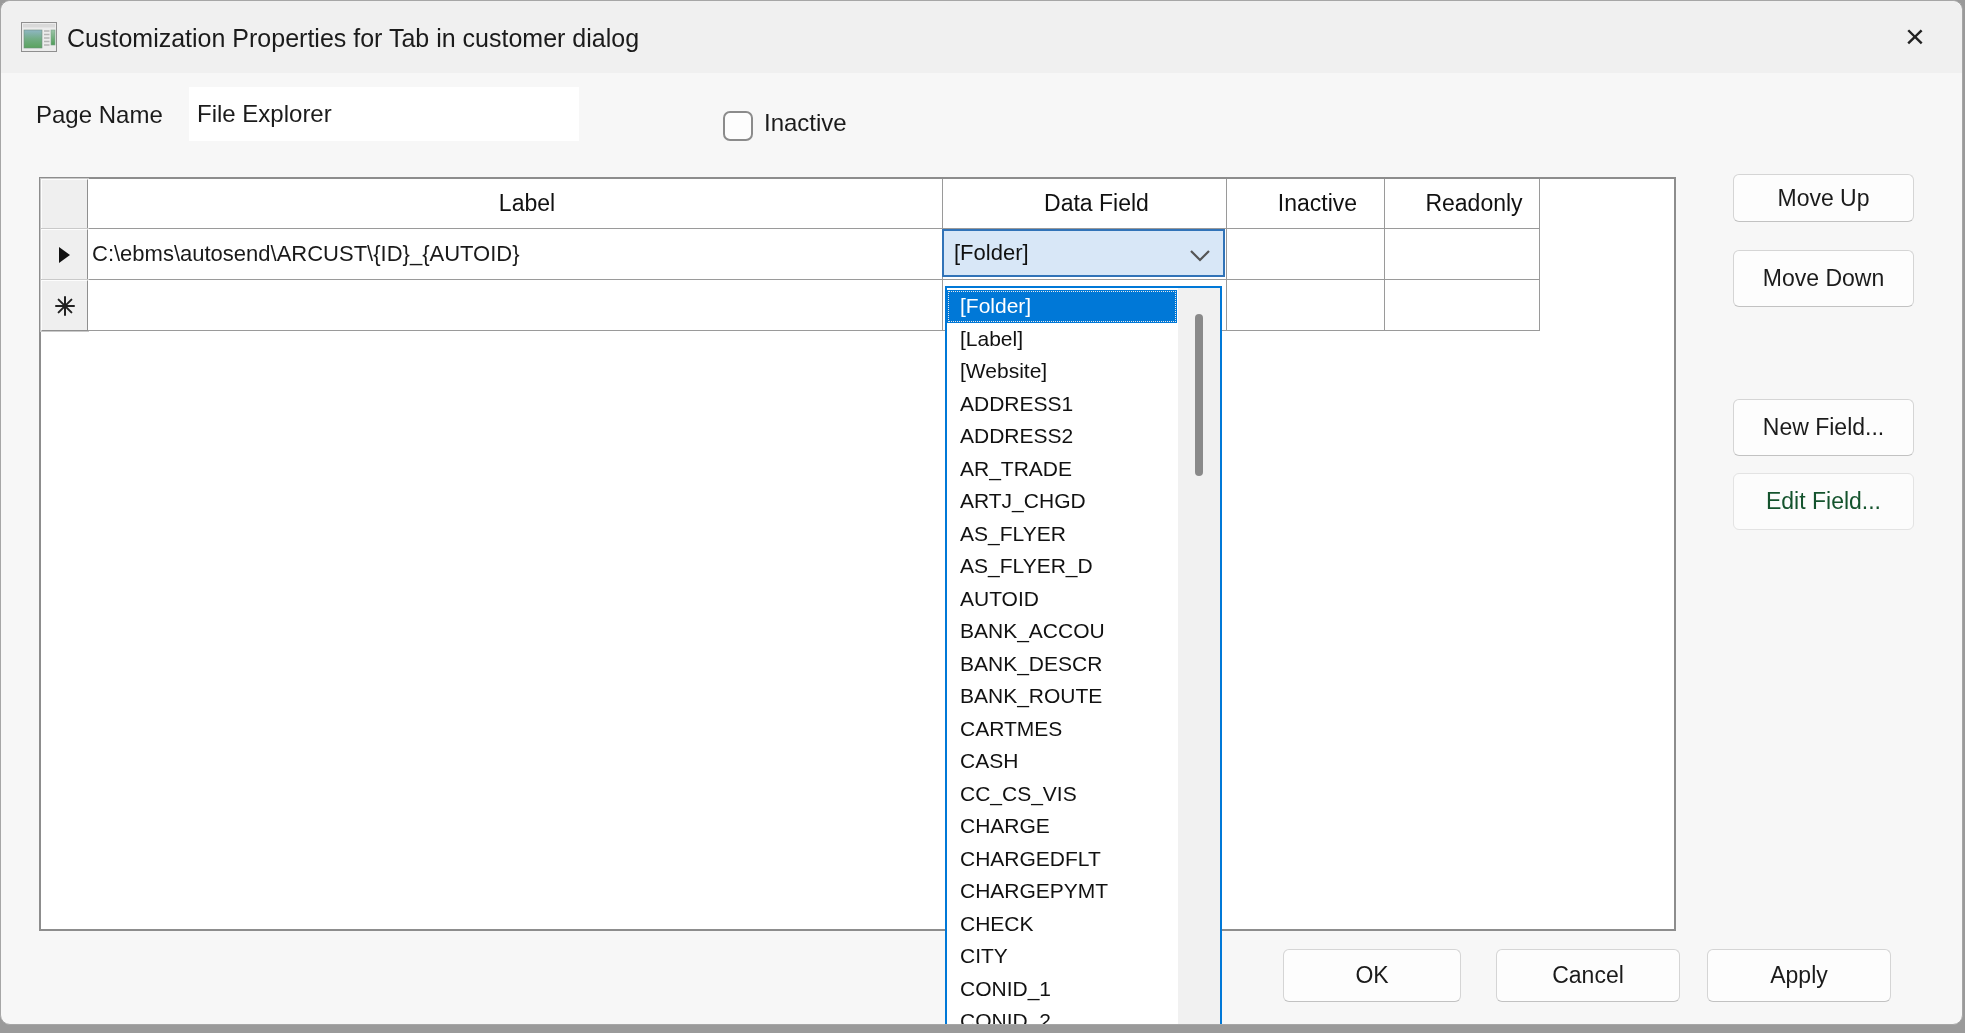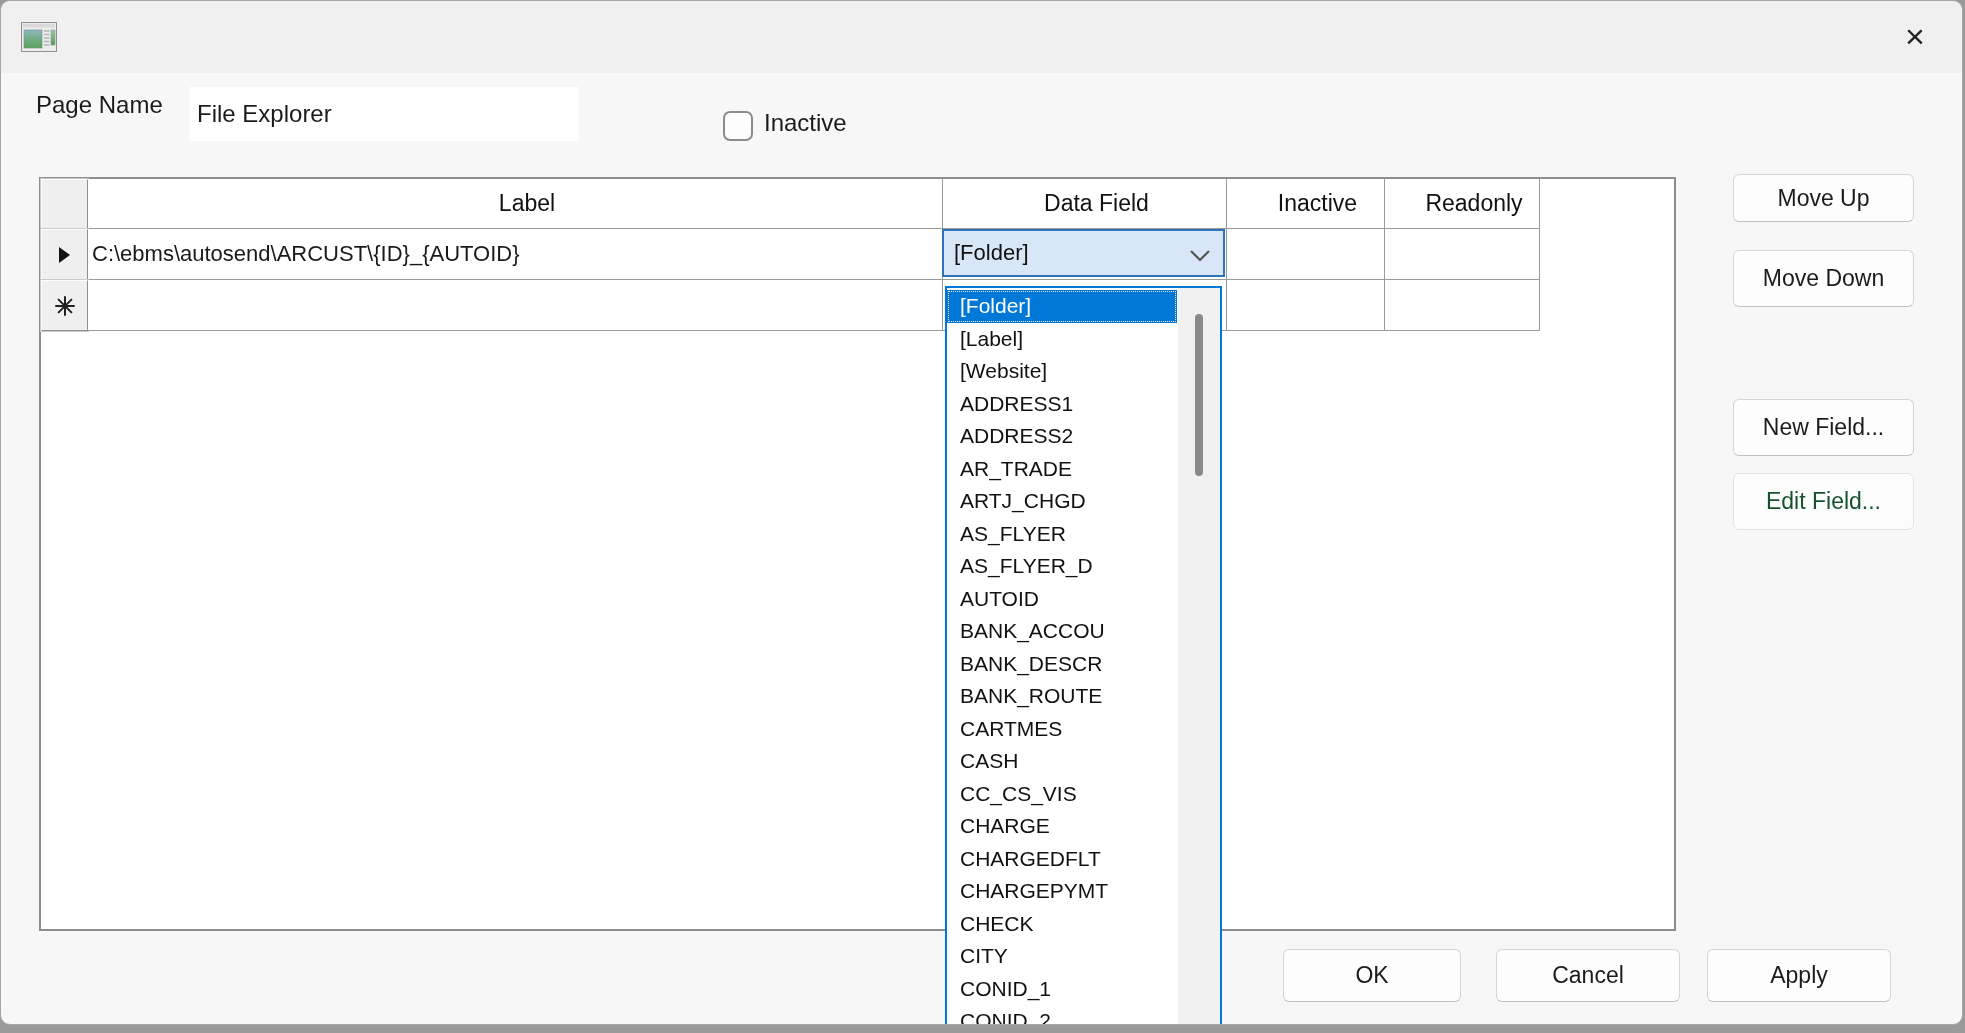--- a/index.html
+++ b/index.html
@@ -115,24 +115,25 @@
       <rect x="3" y="8" width="18" height="18" fill="url(#g1)" stroke="#6f8f7f" stroke-width="0.6"></rect>
       <g stroke="#b4b4b4" stroke-width="1.6">
         <line x1="23" y1="9" x2="28.5" y2="9"></line>
         <line x1="23" y1="12.5" x2="28.5" y2="12.5"></line>
         <line x1="23" y1="16" x2="28.5" y2="16"></line>
         <line x1="23" y1="19.5" x2="28.5" y2="19.5"></line>
         <line x1="23" y1="23" x2="28.5" y2="23"></line>
       </g>
       <rect x="30" y="8" width="4" height="15" fill="url(#g2)" stroke="#7aa488" stroke-width="0.6"></rect>
     </svg>
+    <div class="title-text">Customization Properties for Tab in customer dialog</div>
     <div class="close-btn">×</div>
   </div>
 
-  <div class="form-label" style="left:35px; top:90px;">Page Name</div>
+  <div class="form-label" style="left:35px; top:100px;">Page Name</div>
   <input class="pagename-input" type="text" value="File Explorer" style="">
   <div class="checkbox"></div>
   <div class="form-label" style="left:763px; top:108px;">Inactive</div>
 
   <div class="grid">
 
     <div class="cell rowhdr" style="left:0; top:0; width:47px; height:50px;"></div>
     <div class="cell hdr b-r b-b" style="left:47px; top:0; width:855px; height:50px;">Label</div>
     <div class="cell hdr b-r b-b" style="left:902px; top:0; width:284px; height:50px;">Data Field</div>
     <div class="cell hdr b-r b-b" style="left:1186px; top:0; width:158px; height:50px;">Inactive</div>

